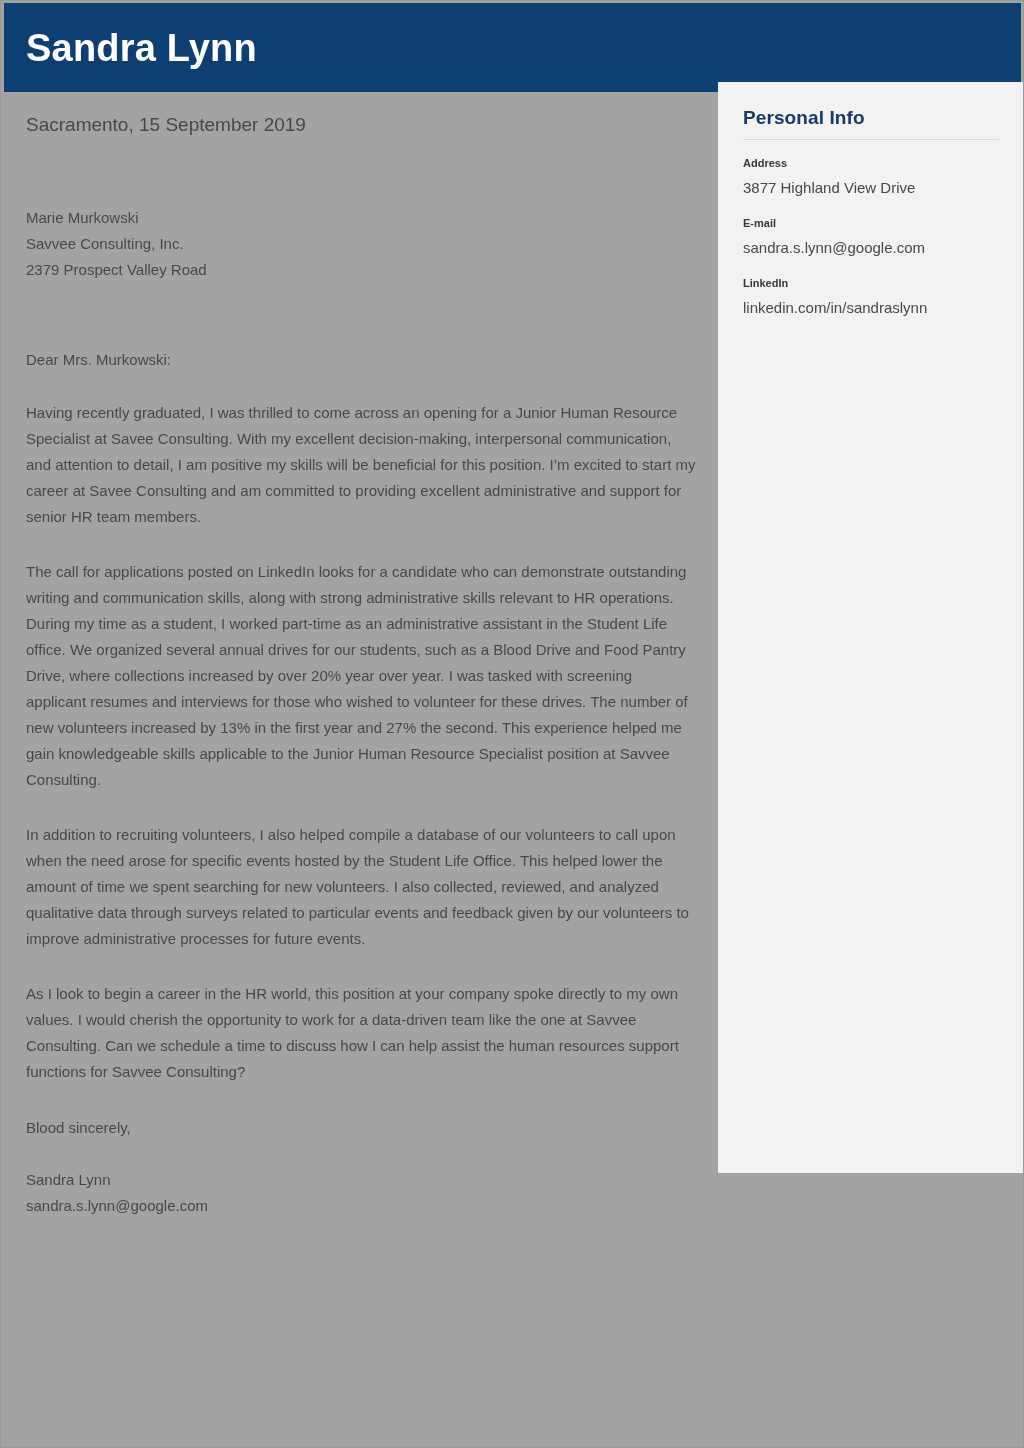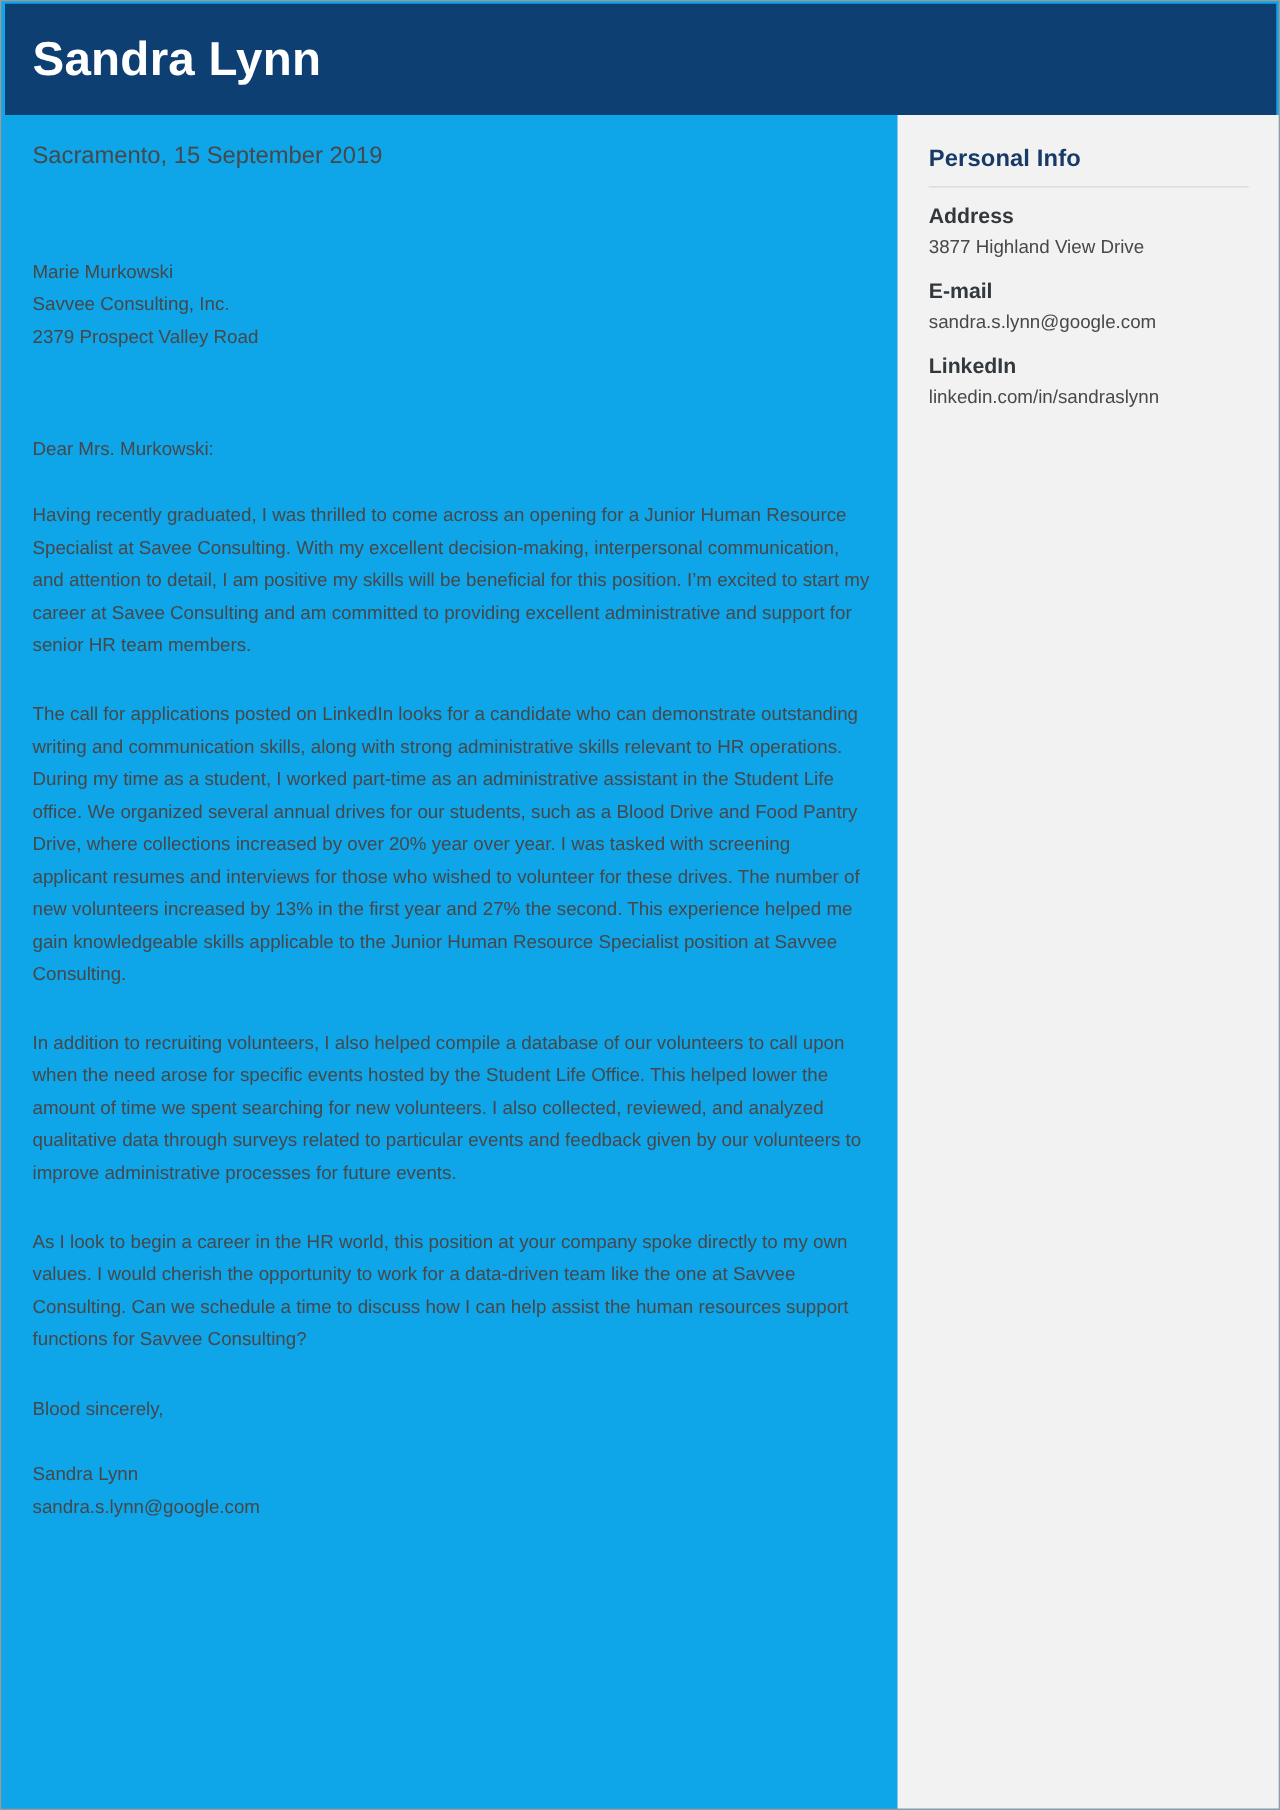--- a/index.html
+++ b/index.html
@@ -9,21 +9,21 @@
   }
   body {
     font-family: "Liberation Sans", sans-serif;
     -webkit-font-smoothing: antialiased;
   }
   #page {
     position: relative;
     width: 1024px;
     height: 1448px;
     box-sizing: border-box;
-    background: #0ea5e9;
+    background: #a3a3a3;
     border: 1px solid #9a9a9a;
     overflow: hidden;
   }
   
   #header-band {
     position: absolute;
     left: 3px;
     top: 2px;
     width: 1017px;
     height: 89px;
@@ -38,23 +38,23 @@
     font-weight: bold;
     color: #ffffff;
     letter-spacing: 0.2px;
     line-height: 46px;
     white-space: nowrap;
   }
   
   #sidebar {
     position: absolute;
     left: 717px;
-    top: 91px;
+    top: 81px;
     width: 306px;
-    height: 1355px;
+    height: 1091px;
     background: #f2f2f2;
     box-sizing: border-box;
   }
   #sidebar-inner {
     position: absolute;
     left: 25px;
     top: 24px;
     width: 258px;
   }
   #sidebar-title {
@@ -68,21 +68,21 @@
   #sidebar-rule {
     height: 1px;
     background: #d7d7d7;
     width: 256px;
     margin-bottom: 13px;
   }
   .info-group {
     margin-bottom: 15px;
   }
   .info-label {
-    font-size: 17px;
+    font-size: 11px;
     font-weight: bold;
     color: #33383d;
     line-height: 20px;
     margin-bottom: 5px;
   }
   .info-value {
     font-size: 15px;
     color: #46484a;
     line-height: 20px;
     word-break: break-word;

